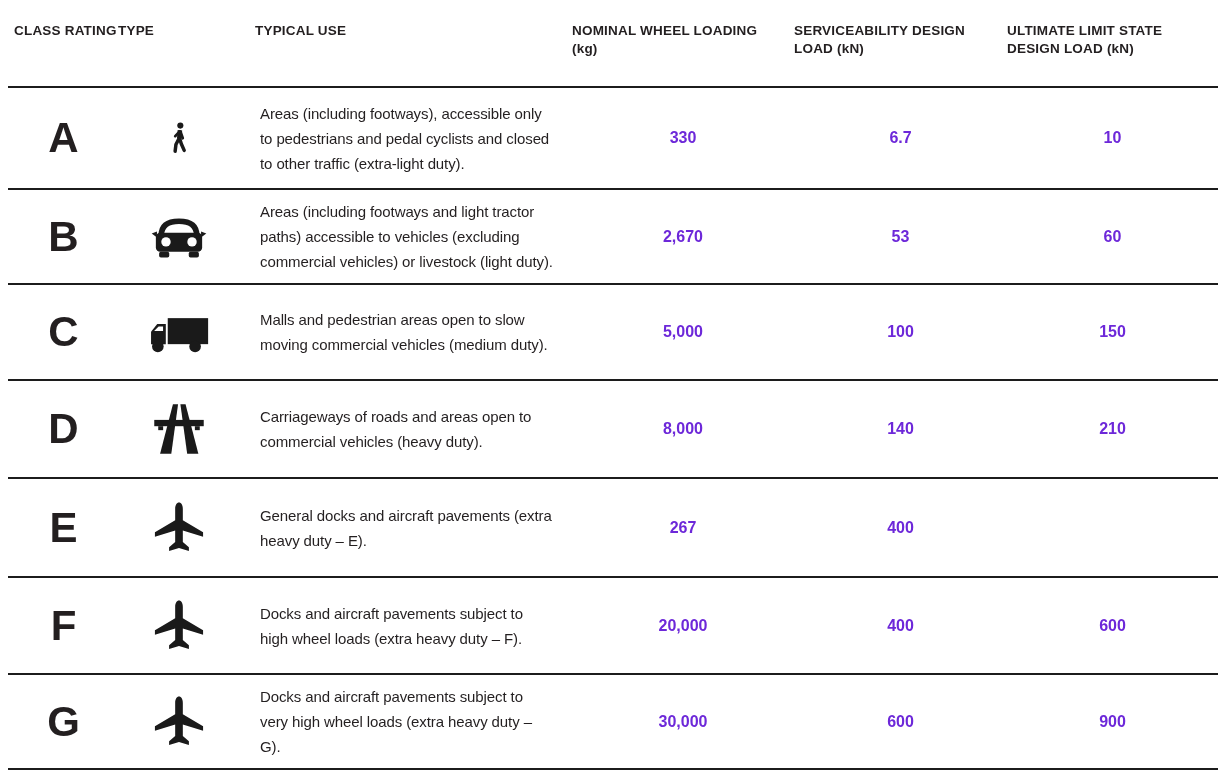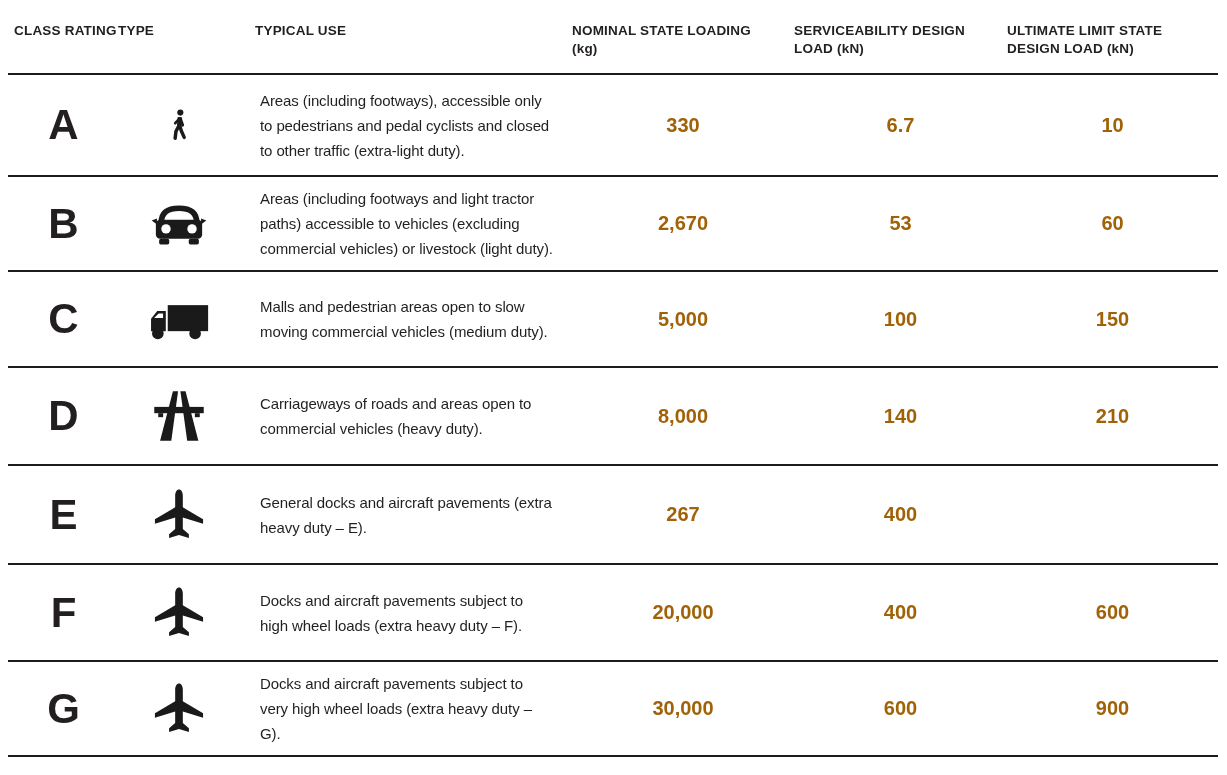--- a/index.html
+++ b/index.html
@@ -10,21 +10,21 @@
   }
   .table{width:1210px;margin:0 9px 0 8px;}
   .row{
     display:grid;
     grid-template-columns:110px 122px 332px 222px 213px 211px;
     align-items:center;
     border-bottom:2px solid #1c1c1c;
     box-sizing:border-box;
   }
   .header-row{
-    height:75px;
+    height:88px;
     align-items:start;
   }
   .header-cell{
     padding-top:22px;
     font-size:13.5px;font-weight:700;letter-spacing:.2px;
     line-height:18px;color:#231f20;
   }
   .hc-left{padding-left:6px;text-align:left;}
   .hc-center{text-align:left;}
   .hc-use{padding-left:15px;text-align:left;}
@@ -36,35 +36,35 @@
   .rows > .row:nth-child(6){height:97px;}
   .rows > .row:nth-child(7){height:95px;}
   .c-class{text-align:center;}
   .class-letter{font-size:42px;font-weight:700;letter-spacing:-1px;color:#231f20;}
   .c-type{display:flex;justify-content:center;align-items:center;}
   .c-use{padding:0 14px 0 15px;}
   .use-text{
     margin:5px;font-size:15px;line-height:25px;color:#231f20;
     letter-spacing:-0.1px;max-width:303px;
   }
-  .c-num{text-align:center;font-size:20px;font-weight:700;color:#a16207;}
+  .c-num{text-align:center;font-size:16px;font-weight:700;color:#6d28d9;}
   .icon{display:block;}
   .icon *{vector-effect:none;}
 </style>
 </head>
 <body>
 
 <div class="table">
 
   <div class="row header-row">
     <div class="header-cell hc-left">CLASS RATING</div>
     <div class="header-cell hc-center">TYPE</div>
     <div class="header-cell hc-use">TYPICAL USE</div>
     <div class="header-cell hc-center">
-      <div>NOMINAL STATE LOADING</div>
+      <div>NOMINAL WHEEL LOADING</div>
       <div>(kg)</div>
     </div>
     <div class="header-cell hc-center">
       <div>SERVICEABILITY DESIGN</div>
       <div>LOAD (kN)</div>
     </div>
     <div class="header-cell hc-center">
       <div>ULTIMATE LIMIT STATE</div>
       <div>DESIGN LOAD (kN)</div>
     </div>

